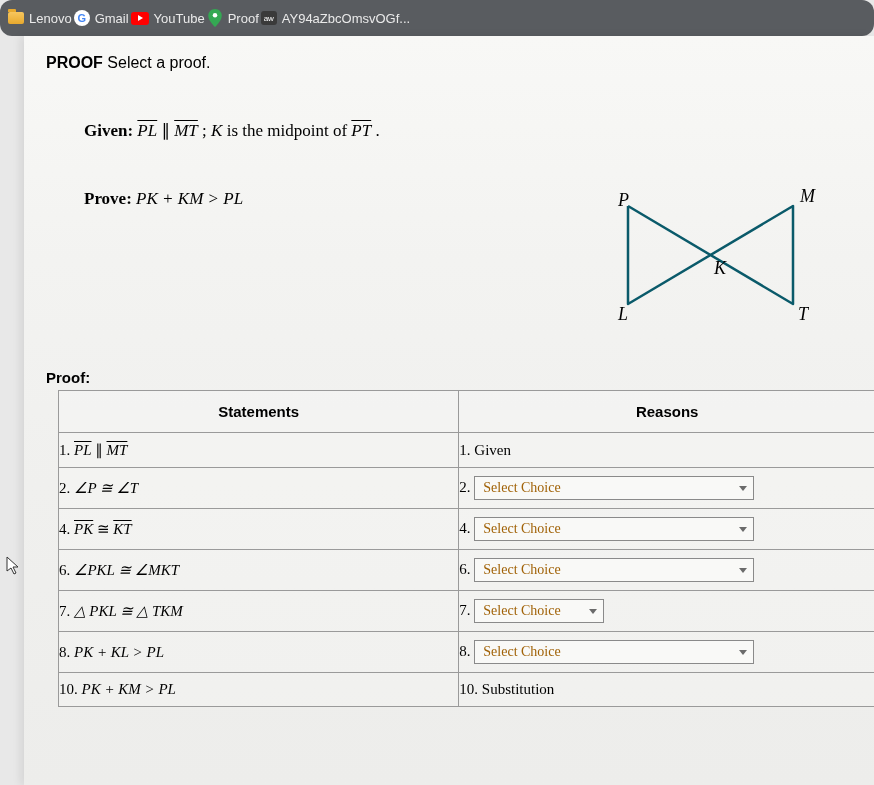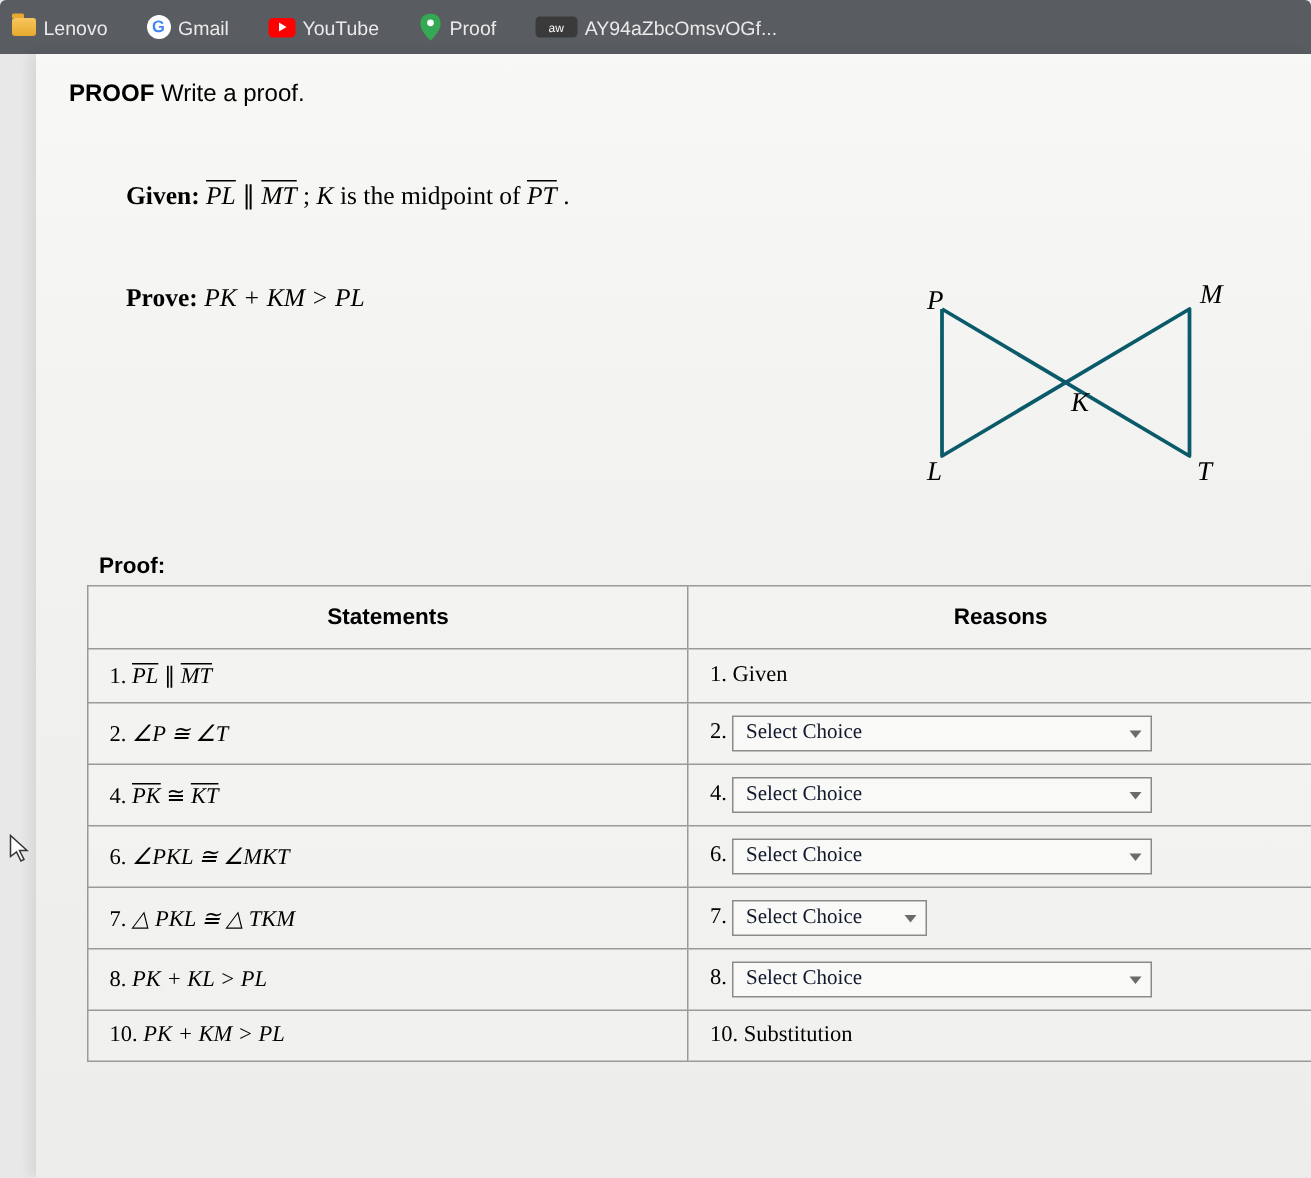--- a/index.html
+++ b/index.html
@@ -5,36 +5,37 @@
   * { box-sizing: border-box; margin: 0; padding: 0; }
   html, body { width: 874px; height: 785px; overflow: hidden; font-family: Georgia, 'Times New Roman', serif; }
   body { background: #e8e8e8; }
 
   .browser-bar {
     background: #595c60;
     height: 36px;
     display: flex;
     align-items: center;
     padding: 12px 8px;
-    gap: 26px;
+    gap: 2px;
     font-family: Arial, Helvetica, sans-serif;
     color: #eaeaea;
     font-size: 13px;
     border-top-left-radius: 4px;
     border-top-right-radius: 4px;
+    border-radius: 12px;
   }
   .bm { display: flex; align-items: center; gap: 5px; cursor: pointer; }
   .bm-icon { width: 16px; height: 16px; display: flex; align-items: center; justify-content: center; border-radius: 3px; }
   .folder-icon { background: linear-gradient(#f7c65e,#e7a92e); width:16px; height:12px; border-radius:2px; position:relative; }
   .folder-icon::before{content:"";position:absolute;top:-3px;left:0;width:8px;height:3px;background:#e7a92e;border-radius:1px 1px 0 0;}
   .gmail-icon{background:#fff;border-radius:50%;width:16px;height:16px;display:flex;align-items:center;justify-content:center;color:#4285f4;font-weight:bold;font-size:11px;}
   .yt-icon{background:#ff0000;border-radius:3px;width:18px;height:13px;display:flex;align-items:center;justify-content:center;}
   .yt-tri{width:0;height:0;border-left:5px solid #fff;border-top:3px solid transparent;border-bottom:3px solid transparent;margin-left:1px;}
   .maps-icon{width:14px;height:18px;}
-  .aw-icon{background:#3a3a3a;border-radius:3px;width:28px;height:14px;display:flex;align-items:center;justify-content:center;color:#fff;font-size:8px;font-family:Liberation Sans, sans-serif;}
+  .aw-icon{background:#3a3a3a;border-radius:3px;width:16px;height:14px;display:flex;align-items:center;justify-content:center;color:#fff;font-size:8px;font-family:Liberation Sans, sans-serif;}
 
   .page {
     background: linear-gradient(180deg, #f8f8f6 0%, #f3f3f1 30%, #f0f0ee 60%, #ededeb 100%);
     width: 850px;
     margin-left: 24px;
     height: 749px;
     position: relative;
     padding: 18px 22px 0 22px;
     box-shadow: -4px 0 8px rgba(0,0,0,0.08);
   }
@@ -47,31 +48,31 @@
 
   .gp { margin-left: 38px; font-size: 17px; margin-bottom: 6px; }
   .gp .lbl { font-weight: bold; }
   .overline { text-decoration: overline; }
   .it { font-style: italic; }
 
   .figure { position: absolute; right: 56px; top: 150px; width: 210px; height: 150px; }
   .figure svg { width: 100%; height: 100%; }
   .fig-lbl { font-family: 'Times New Roman', serif; font-style: italic; font-size: 18px; }
 
-  .proof-title { font-family: Arial, Helvetica, sans-serif; font-size: 15px; font-weight: bold; margin-top: 160px; margin-bottom: 4px; margin-left: 20px; }
+  .proof-title { font-family: Arial, Helvetica, sans-serif; font-size: 15px; font-weight: bold; margin-top: 160px; margin-bottom: 4px; margin-left: 0; }
 
   table.proof { border-collapse: collapse; width: 818px; margin-left: 12px; font-size: 15px; }
-  table.proof th, table.proof td { border: 1px solid #9a9a9a; padding: 8px 14px; text-align: left; vertical-align: middle; background: rgba(255,255,255,0.2); }
+  table.proof th, table.proof td { border: 1px solid #9a9a9a; padding: 8px 0; text-align: left; vertical-align: middle; background: rgba(255,255,255,0.2); }
   table.proof th { font-family: Arial, Helvetica, sans-serif; font-weight: bold; text-align: center; height: 42px; }
   .col-st { width: 49%; }
   .col-re { width: 51%; }
   .rownum { display:inline; }
 
   .sel {
-    font-family: Georgia, serif; font-size: 14px; color: #0f172a;
+    font-family: Georgia, serif; font-size: 14px; color: #a16207;
     border: 1px solid #8a8a8a; background: #f9f9f7;
     padding: 3px 22px 3px 8px; display: inline-block; position: relative;
     cursor: pointer; min-width: 130px;
   }
   .sel.wide { min-width: 280px; }
   .sel::after {
     content: ""; position: absolute; right: 6px; top: 50%; transform: translateY(-40%);
     border-left: 4px solid transparent; border-right: 4px solid transparent; border-top: 5px solid #6b6b6b;
   }
   .math { font-family: 'Times New Roman', Georgia, serif; margin-top: 48px; }
@@ -111,21 +112,21 @@
   </div>
 </div>
 
 <div class="page">
 
   <svg class="cursor-ptr" viewBox="0 0 16 20">
     <path d="M1 1 L1 15 L5 12 L8 18 L10 17 L7 11 L12 11 Z" fill="#fff" stroke="#333" stroke-width="1"></path>
   </svg>
 
   <div class="heading">
-    <b>PROOF</b><span> Write a proof.</span>
+    <b>PROOF</b><span> Select a proof.</span>
   </div>
 
   <div class="gp math">
     <span class="lbl">Given: </span>
     <span class="overline it">PL</span>
     <span> ∥ </span>
     <span class="overline it">MT</span>
     <span> ; </span>
     <span class="it">K</span>
     <span> is the midpoint of </span>

